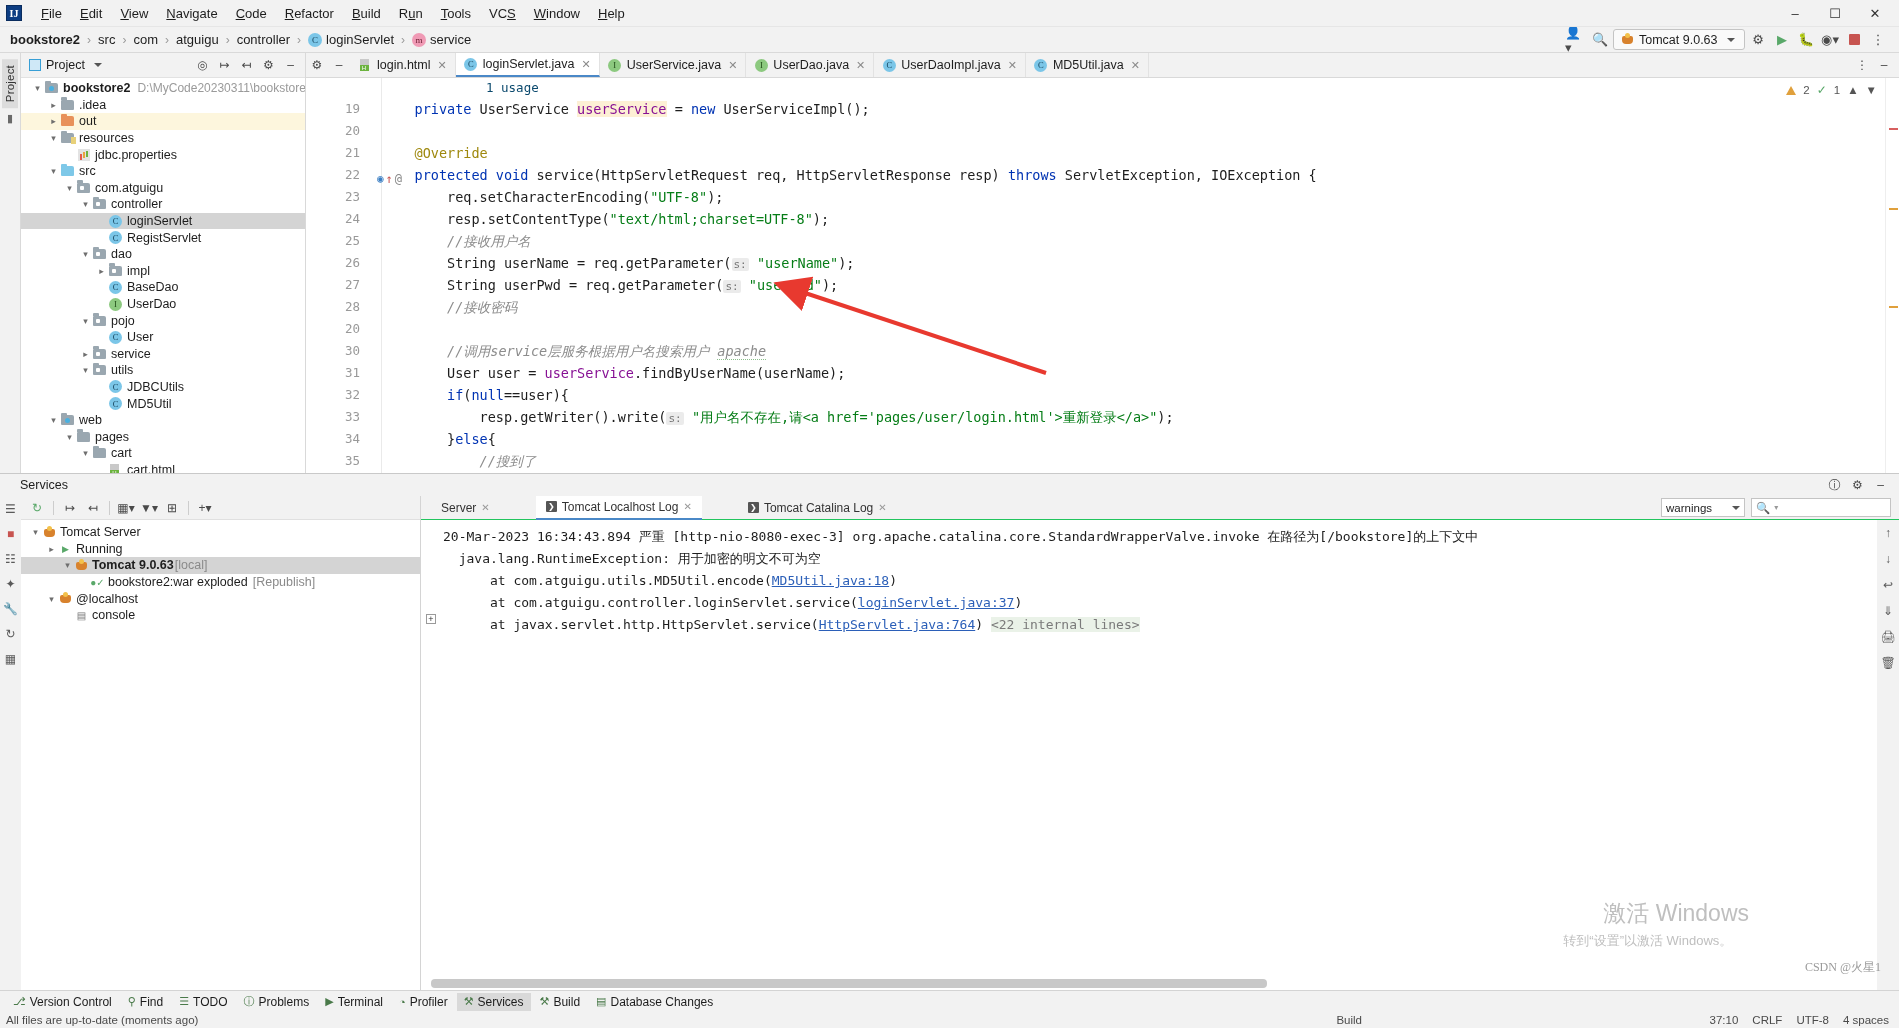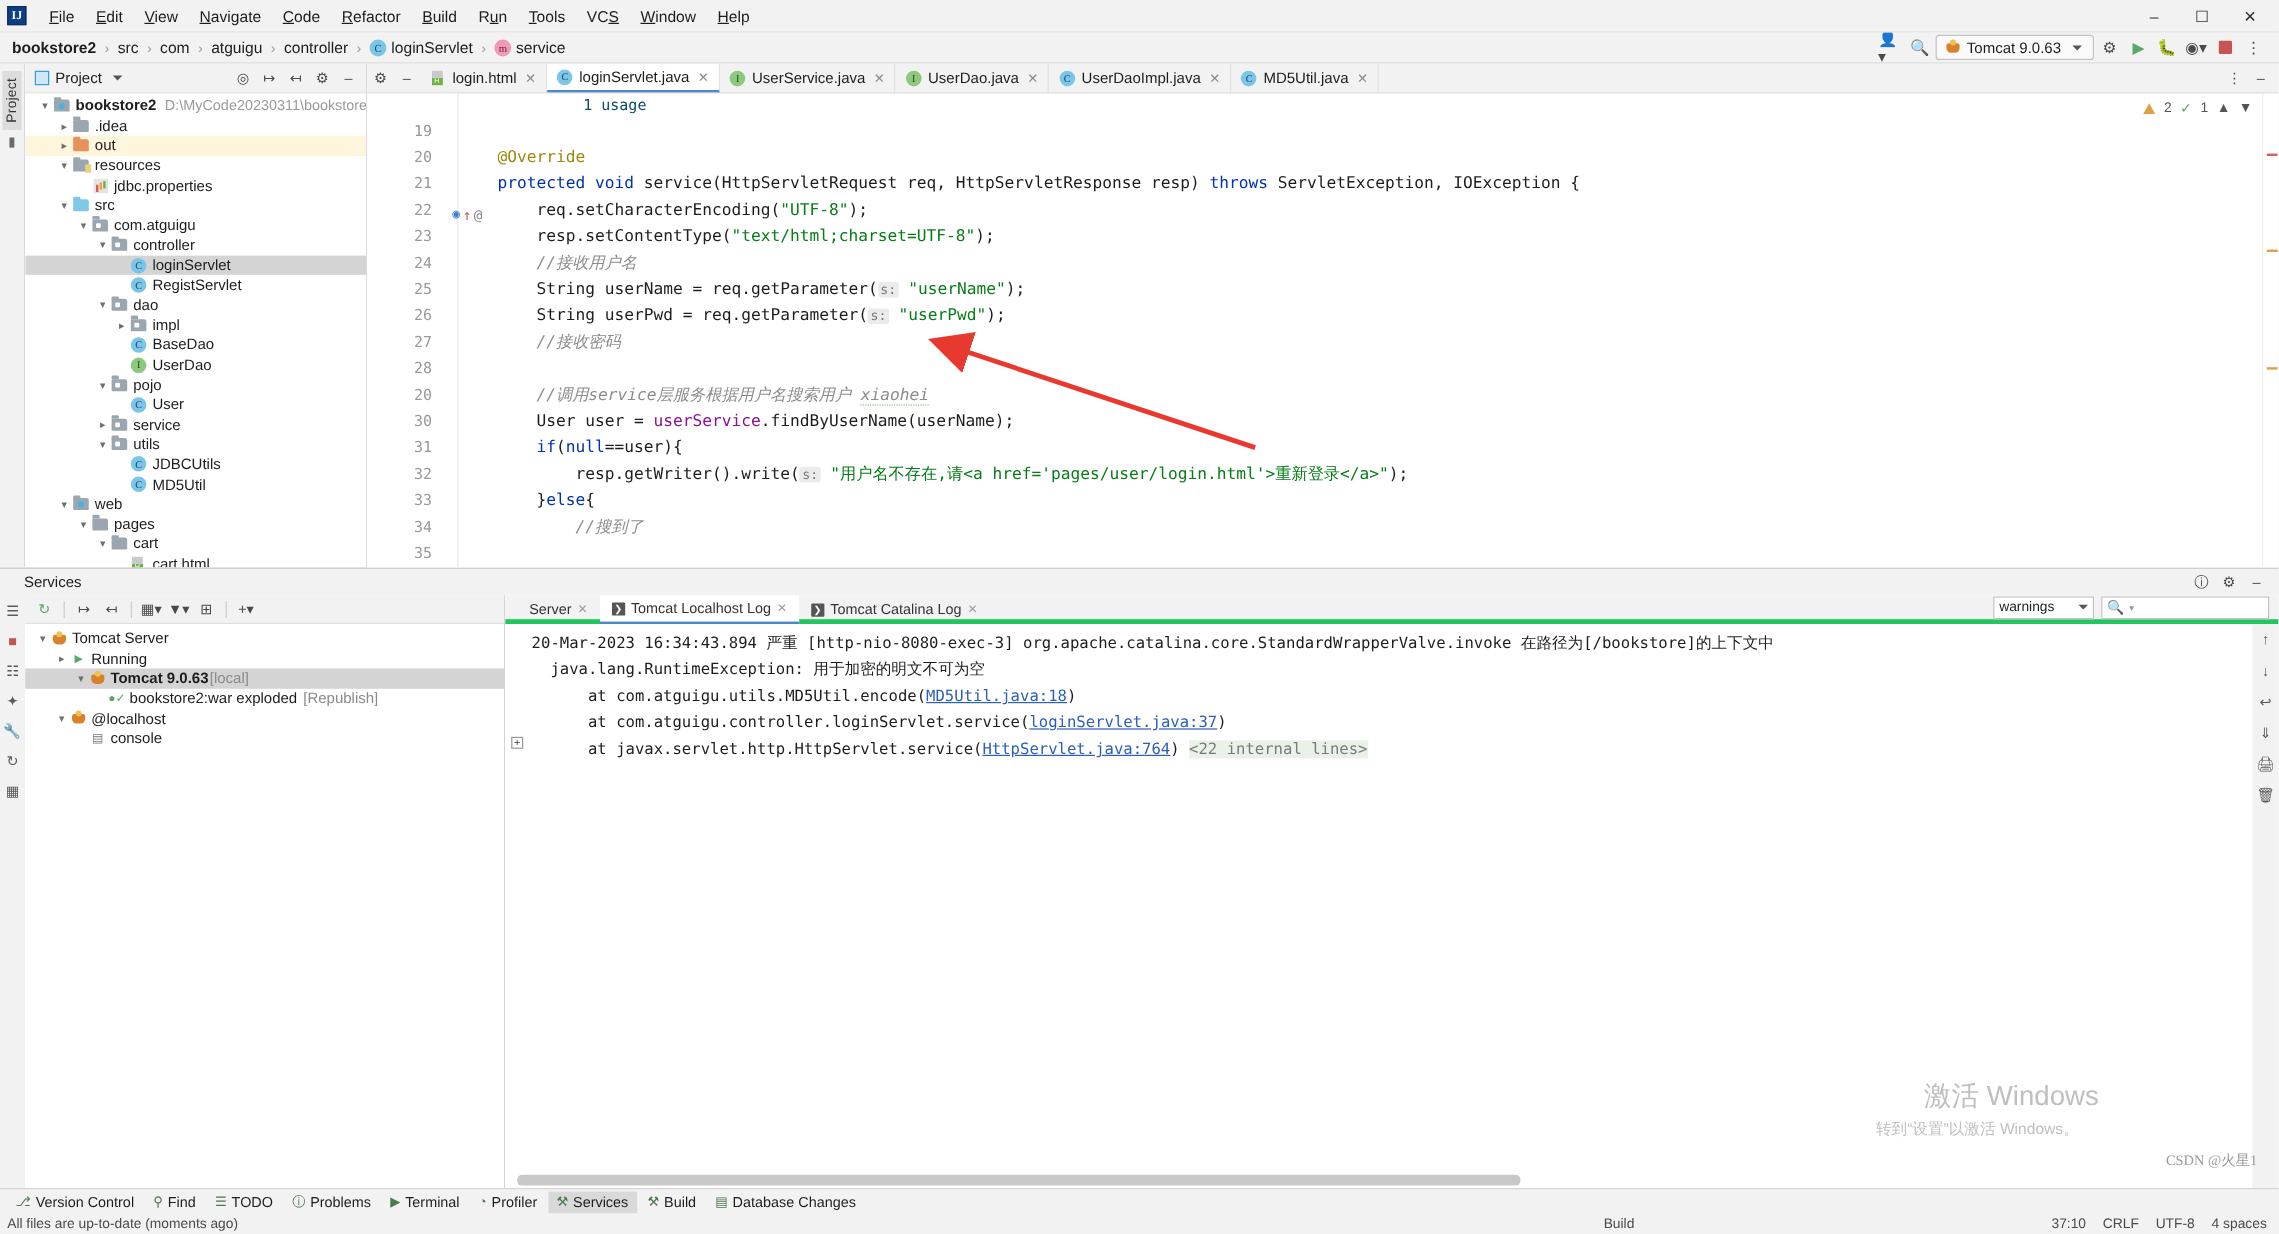--- a/index.html
+++ b/index.html
@@ -170,21 +170,21 @@
   .svc-toolbar{height:24px;display:flex;align-items:center;gap:3px;padding-left:6px;background:#f2f2f2;border-bottom:1px solid #e0e0e0;}
   .sbtn{width:20px;height:20px;display:flex;align-items:center;justify-content:center;font-size:12px;color:#4a4a4a;}
   .sep-v{width:1px;height:14px;background:#cdcdcd;margin:0 3px;}
   .svc-tree{flex:1;padding-top:4px;background:#fff;font-size:12.5px;}
   .srow{height:16.6px;display:flex;align-items:center;white-space:nowrap;}
   .srow.sel{background:#d4d4d4;}
   .dim{color:#8a8a8a;}
   .greenplay{color:#59a869;font-size:9px;}
 
   .svc-right{flex:1;display:flex;flex-direction:column;background:#fff;overflow:hidden;}
-  .svc-tabs{height:24px;background:#f2f2f2;display:flex;border-bottom:4px solid #22c55e;padding-left:10px;}
+  .svc-tabs{height:24px;background:#f2f2f2;display:flex;align-items:center;border-bottom:1px solid #22c55e;padding-left:10px;gap:36px;}
   .svc-tab{display:flex;align-items:center;gap:5px;padding:0 10px;height:24px;font-size:12px;color:#333;}
   .svc-tab.active{background:#fff;border-bottom:2px solid #4a88c7;}
   .svc-tab .x{color:#999;font-size:10px;}
   .logico{width:11px;height:11px;background:#555;color:#fff;font-size:8px;display:flex;align-items:center;justify-content:center;border-radius:1px;}
   .svc-tabs-right{margin-left:auto;display:flex;align-items:center;gap:6px;padding-right:8px;}
   .sel-box{height:19px;border:1px solid #c4c4c4;background:#fff;display:flex;align-items:center;padding:0 4px;font-size:11.5px;min-width:84px;}
   .search-box{height:19px;border:1px solid #c4c4c4;background:#fff;display:flex;align-items:center;gap:4px;padding:0 4px;font-size:11.5px;width:140px;color:#999;}
 
   .console{flex:1;position:relative;display:flex;overflow:hidden;background:#fff;}
   .console-gut{width:22px;flex:0 0 22px;background:#fff;position:relative;}
@@ -543,31 +543,32 @@
             <div class="gline">30</div>
             <div class="gline">31</div>
             <div class="gline">32</div>
             <div class="gline">33</div>
             <div class="gline">34</div>
             <div class="gline">35</div>
           </div>
         <div class="foldbar"></div>
         <div class="codelines" id="codelines">
             <div class="hint" style="padding-left: 104px;">1 usage</div>
+            <div class="ln">    <span class="kw">private</span> UserService <span class="fld"><span class="hl-ident">userService</span></span> = <span class="kw">new</span> UserServiceImpl();</div>
             <div class="ln"></div>
             <div class="ln">    <span class="ann">@Override</span></div>
             <div class="ln">    <span class="kw">protected</span> <span class="kw">void</span> service(HttpServletRequest req, HttpServletResponse resp) <span class="kw">throws</span> ServletException, IOException {</div>
             <div class="ln">        req.setCharacterEncoding(<span class="str">"UTF-8"</span>);</div>
             <div class="ln">        resp.setContentType(<span class="str">"text/html;charset=UTF-8"</span>);</div>
             <div class="ln"><span class="cmt">        //接收用户名</span></div>
             <div class="ln">        String userName = req.getParameter(<span class="pchip">s:</span> <span class="str">"userName"</span>);</div>
             <div class="ln">        String userPwd = req.getParameter(<span class="pchip">s:</span> <span class="str">"userPwd"</span>);</div>
             <div class="ln"><span class="cmt">        //接收密码</span></div>
             <div class="ln"></div>
-            <div class="ln"><span class="cmt">        //调用service层服务根据用户名搜索用户 <span class="wavy">xiaohei</span></span></div>
+            <div class="ln"><span class="cmt">        //调用service层服务根据用户名搜索用户 <span class="wavy">apache</span></span></div>
             <div class="ln">        User user = <span class="fld">userService</span>.findByUserName(userName);</div>
             <div class="ln">        <span class="kw">if</span>(<span class="kw">null</span>==user){</div>
             <div class="ln">            resp.getWriter().write(<span class="pchip">s:</span> <span class="str">"用户名不存在,请&lt;a href='pages/user/login.html'&gt;重新登录&lt;/a&gt;"</span>);</div>
             <div class="ln">        }<span class="kw">else</span>{</div>
             <div class="ln"><span class="cmt">            //搜到了</span></div>
           </div>
         <div class="scrollstrip">
           <div class="errmark" style="top:130px"></div>
           <div class="errmark" style="top:228px"></div>
           <div class="errmark red" style="top:50px;"></div>

